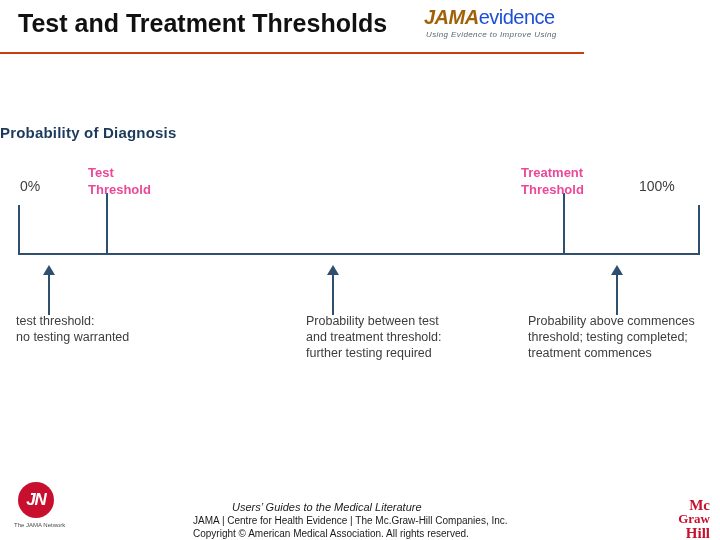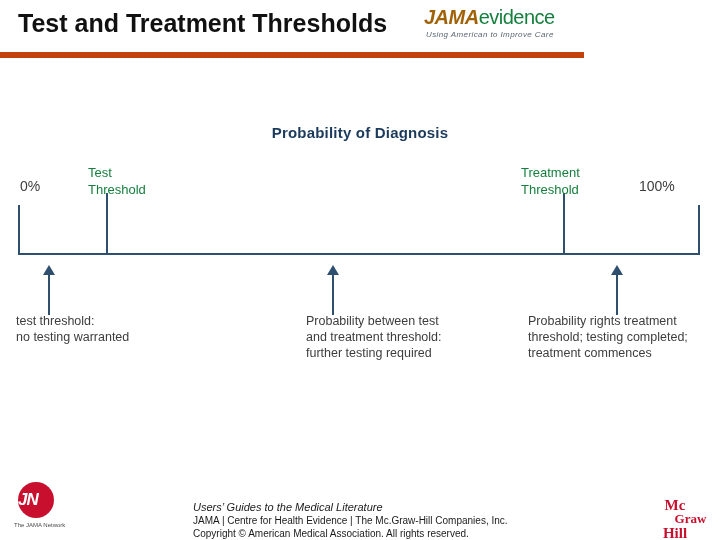--- a/index.html
+++ b/index.html
@@ -15,21 +15,21 @@
     overflow: hidden;
   }
 
   
   .header {
     position: absolute;
     left: 0; top: 0;
     width: 584px;
     height: 52px;
     background: #ffffff;
-    border-bottom: 6px solid #c2410c;
+    border-bottom: 2px solid #c2410c;
   }
   .header-title {
     position: absolute;
     left: 18px;
     top: 9px;
     font-size: 25px;
     font-weight: bold;
     color: #111111;
     letter-spacing: 0px;
     white-space: nowrap;
@@ -50,21 +50,21 @@
   }
   .jama-word {
     font-size: 20px;
     font-weight: bold;
     font-style: italic;
     color: #a16207;
     letter-spacing: -0.5px;
   }
   .evidence-word {
     font-size: 20px;
-    color: #15803d;
+    color: #1d4ed8;
     letter-spacing: -0.5px;
   }
   .jama-tagline {
     position: absolute;
     left: 2px;
     top: 26px;
     font-size: 8px;
     font-style: italic;
     color: #5b6670;
     letter-spacing: 0.4px;
@@ -77,21 +77,20 @@
     left: 0;
     top: 52px;
     width: 720px;
     height: 360px;
   }
   .diagram-title {
     position: absolute;
     left: 0;
     top: 72px;
     width: 720px;
-    text-align: center;
     font-size: 15px;
     font-weight: bold;
     color: #1b3a5c;
     letter-spacing: 0.2px;
   }
 
   .axis-line {
     position: absolute;
     left: 18px;
     top: 201px;
@@ -117,23 +116,24 @@
     font-size: 14px;
     color: #3d3d3d;
     white-space: nowrap;
   }
   .pct-0   { left: 20px; top: 126px; }
   .pct-100 { left: 631px; top: 126px; margin-left: 8px; }
 
   .thresh-label {
     position: absolute;
     font-size: 13px;
-    color: #15803d;
+    color: #ec4899;
     line-height: 17px;
     white-space: nowrap;
+    font-weight: bold;
   }
   .thresh-test { left: 88px; top: 112px; }
   .thresh-trt  { left: 521px; top: 112px; }
 
   
   .arrow {
     position: absolute;
     width: 14px;
     height: 50px;
   }
@@ -189,20 +189,21 @@
     left: 4px; top: 0;
     width: 36px; height: 36px;
     border-radius: 50%;
     background: #c8102e;
   }
   .jn-letters {
     position: absolute;
     left: 4px; top: 0;
     width: 36px; height: 36px;
     line-height: 36px;
+    text-align: center;
     color: #ffffff;
     font-size: 17px;
     font-style: italic;
     font-weight: bold;
     letter-spacing: -1px;
   }
   .jn-caption {
     position: absolute;
     left: 0;
     top: 40px;
@@ -216,53 +217,54 @@
     left: 193px;
     top: 88px;
     width: 400px;
   }
   .credit-line1 {
     font-size: 11px;
     font-style: italic;
     color: #1a1a1a;
     line-height: 14px;
     white-space: nowrap;
+    margin-left: 39px;
   }
   .credit-line2, .credit-line3 {
     font-size: 10px;
     color: #1a1a1a;
     line-height: 13px;
     white-space: nowrap;
   }
 
   .mcgraw {
     position: absolute;
     right: 10px;
     top: 86px;
     width: 70px;
-    text-align: center;
+    text-align: right;
     color: #c8102e;
     font-family: "Liberation Serif", serif;
     font-weight: bold;
     line-height: 14px;
   }
   .mcgraw-l1 { font-size: 15px; }
   .mcgraw-l2 { font-size: 13px; margin-left: 31px; }
   .mcgraw-l3 { font-size: 15px; }
 </style>
 </head>
 <body>
 
 <div class="header">
   <div class="header-title">Test and Treatment Thresholds</div>
   <div class="jama-logo">
     <div class="jama-logo-line1">
       <span class="jama-word">JAMA</span><span class="evidence-word">evidence</span>
     </div>
-    <div class="jama-tagline">Using American to Improve Care</div>
+    <div class="jama-tagline">Using Evidence to Improve Using</div>
   </div>
 </div>
 
 <div class="diagram">
 
   <div class="diagram-title">Probability of Diagnosis</div>
 
   <div class="axis-line"></div>
 
   <div class="tick tick-end tick-0"></div>
@@ -301,21 +303,21 @@
     <div>no testing warranted</div>
   </div>
 
   <div class="caption caption-2">
     <div>Probability between test</div>
     <div>and treatment threshold:</div>
     <div>further testing required</div>
   </div>
 
   <div class="caption caption-3">
-    <div>Probability rights treatment</div>
+    <div>Probability above commences</div>
     <div>threshold; testing completed;</div>
     <div>treatment commences</div>
   </div>
 </div>
 
 <div class="footer">
 
   <div class="jn-logo">
     <div class="jn-circle"></div>
     <div class="jn-letters">JN</div>

